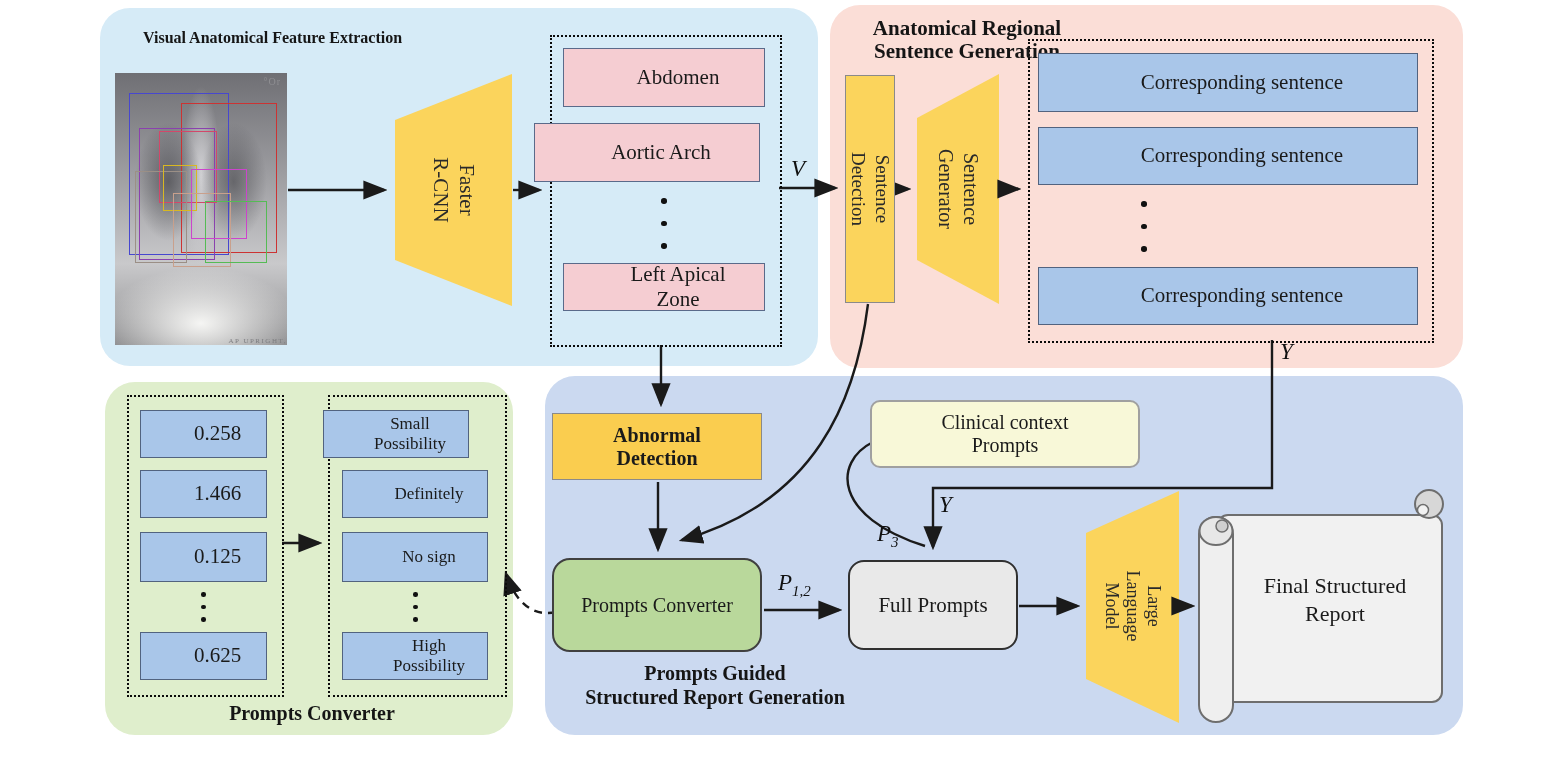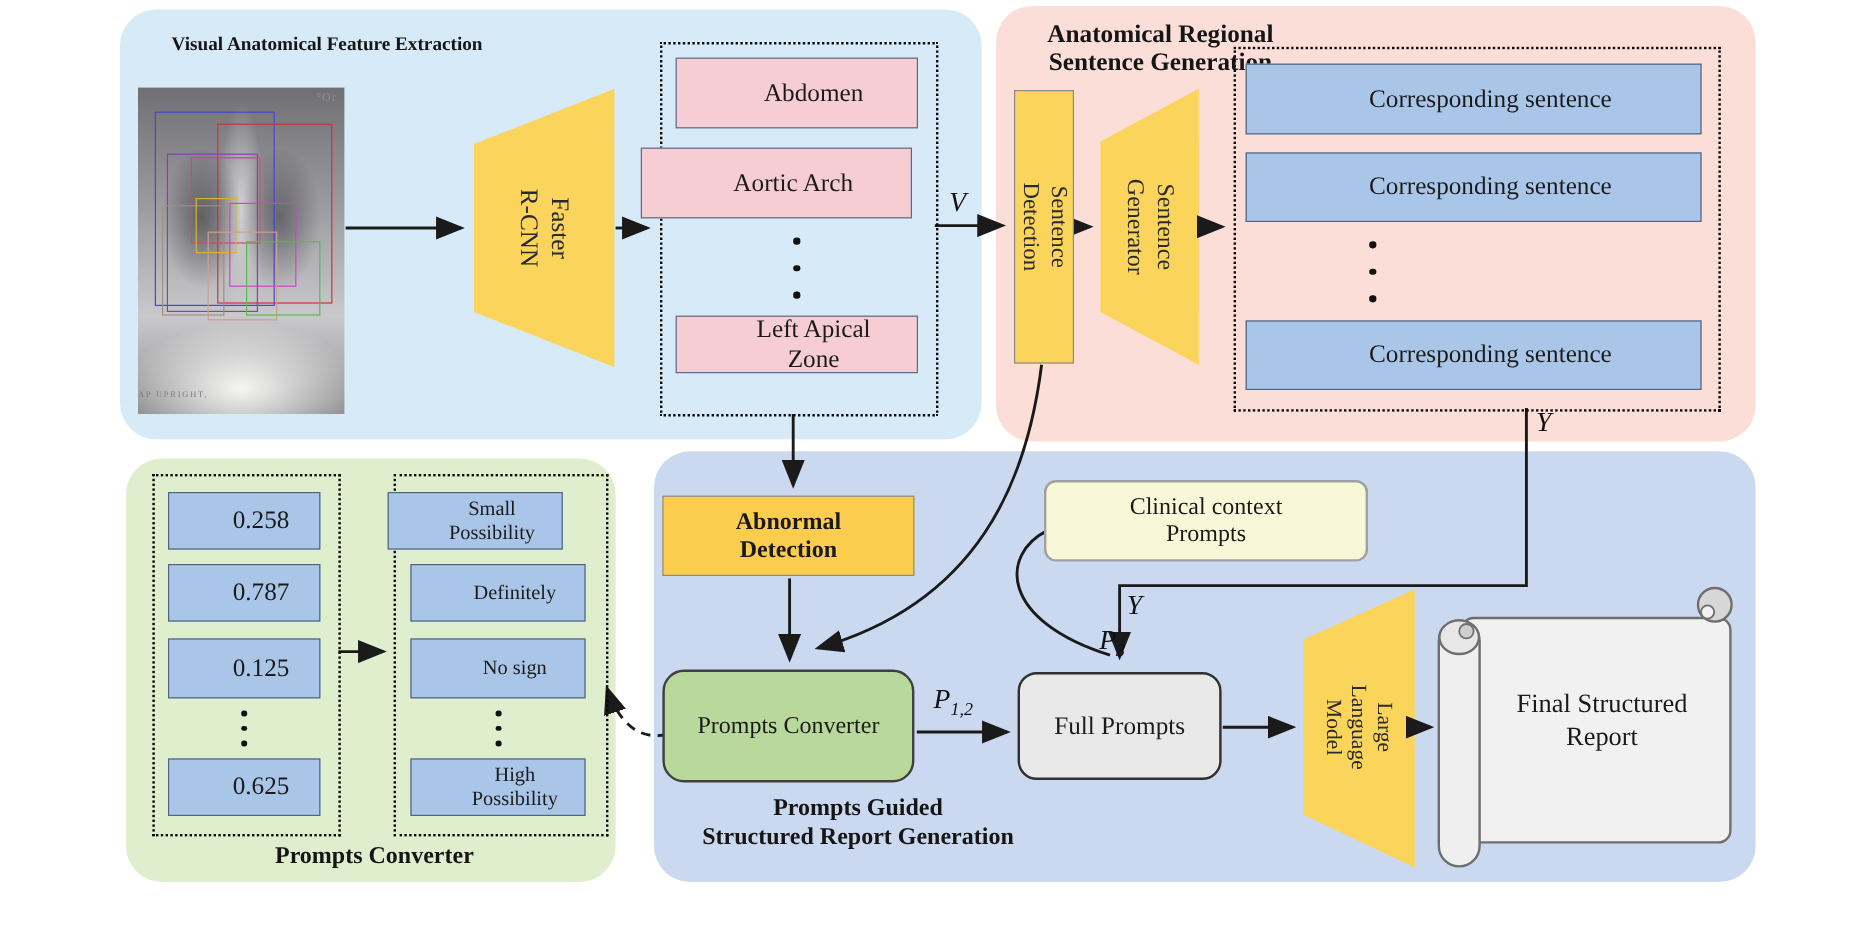--- a/index.html
+++ b/index.html
@@ -28,21 +28,21 @@
             text-align:center;box-sizing:border-box;line-height:1.15;}
   .xray{position:absolute;z-index:10;overflow:hidden;
     background:
       radial-gradient(ellipse 46px 82px at 31% 40%,rgba(40,40,46,.55),rgba(40,40,46,0) 72%),
       radial-gradient(ellipse 46px 82px at 69% 40%,rgba(45,45,50,.5),rgba(45,45,50,0) 72%),
       radial-gradient(ellipse 120px 70px at 50% 92%,rgba(250,250,248,.95),rgba(250,250,248,0) 80%),
       radial-gradient(ellipse 26px 120px at 50% 38%,rgba(215,215,218,.9),rgba(215,215,218,0) 75%),
       linear-gradient(180deg,#6f6f74 0%,#9a9a9e 35%,#c9c9cb 70%,#8e8e90 100%);}
   .bb{position:absolute;box-sizing:border-box;border:1.4px solid;}
   .xmark-top{position:absolute;top:3px;right:6px;font-size:10px;color:#8e8e92;letter-spacing:1px;}
-  .xmark-bot{position:absolute;bottom:12px;left:0;right:0;text-align:left;font-size:7px;
+  .xmark-bot{position:absolute;bottom:0;left:0;right:0;text-align:right;font-size:7px;
              color:#7d7d80;letter-spacing:1.5px;}
 </style>
 </head>
 <body>
 
 <div class="canvas">
 
   <div class="panel" style="left:100px;top:8px;width:718px;height:358px;background:#D6EBF7;"></div>
   <div class="panel" style="left:830px;top:5px;width:633px;height:363px;background:#FBDED7;"></div>
   <div class="panel" style="left:105px;top:382px;width:408px;height:353px;background:#DFEECC;"></div>
@@ -145,21 +145,21 @@
     <i></i>
       <i></i>
       <i></i>
   </div>
   <div class="cellbox bluebox" style="left:1038px;top:267px;width:380px;height:58px;">Corresponding sentence</div>
 
   <span class="mlabel" style="left:1280px;top:339px;">Y</span>
 
   <div class="dotted" style="left:127px;top:395px;width:153px;height:298px;"></div>
   <div class="cellbox numbox" style="left:140px;top:410px;width:127px;height:48px;">0.258</div>
-  <div class="cellbox numbox" style="left:140px;top:470px;width:127px;height:48px;">0.787</div>
+  <div class="cellbox numbox" style="left:140px;top:470px;width:127px;height:48px;">1.466</div>
   <div class="cellbox numbox" style="left:140px;top:532px;width:127px;height:50px;">0.125</div>
   <div class="vdots small" style="left:201px;top:592px;">
     <i></i>
       <i></i>
       <i></i>
   </div>
   <div class="cellbox numbox" style="left:140px;top:632px;width:127px;height:48px;">0.625</div>
 
   <div class="dotted" style="left:328px;top:395px;width:175px;height:298px;"></div>
   <div class="cellbox phrasebox" style="left:323px;top:410px;width:146px;height:48px;">
@@ -203,20 +203,20 @@
     <div>Large</div>
     <div>Language</div>
     <div>Model</div>
   </div>
 
   <div class="roundbox" style="left:1245px;top:545px;width:180px;height:110px;font-size:22px;line-height:28px;z-index:12;">
     <span style="display:inline-block;max-width:172px;">Final Structured Report</span>
   </div>
 
   <span class="mlabel" style="left:939px;top:492px;">Y</span>
-  <span class="mlabel" style="left:916px;top:521px;">
+  <span class="mlabel" style="left:877px;top:521px;">
     <i>P</i><sub>3</sub>
   </span>
   <span class="mlabel" style="left:778px;top:570px;">
     <i>P</i><sub>1,2</sub>
   </span>
 
 </div>
 
 </body></html>

